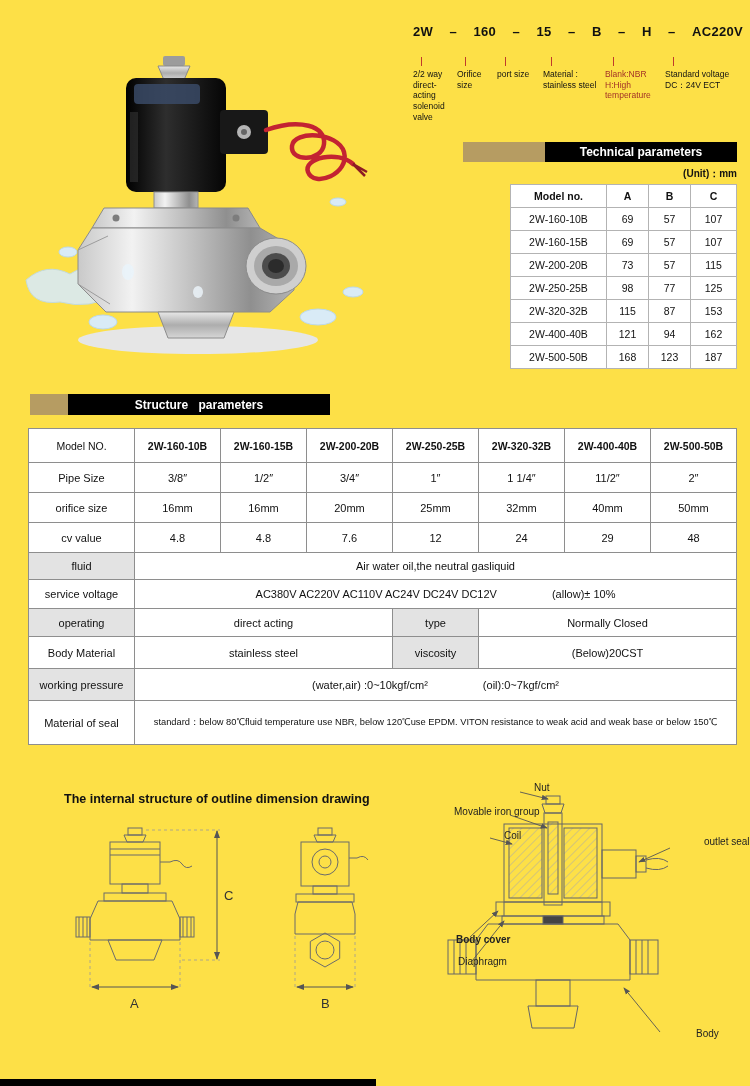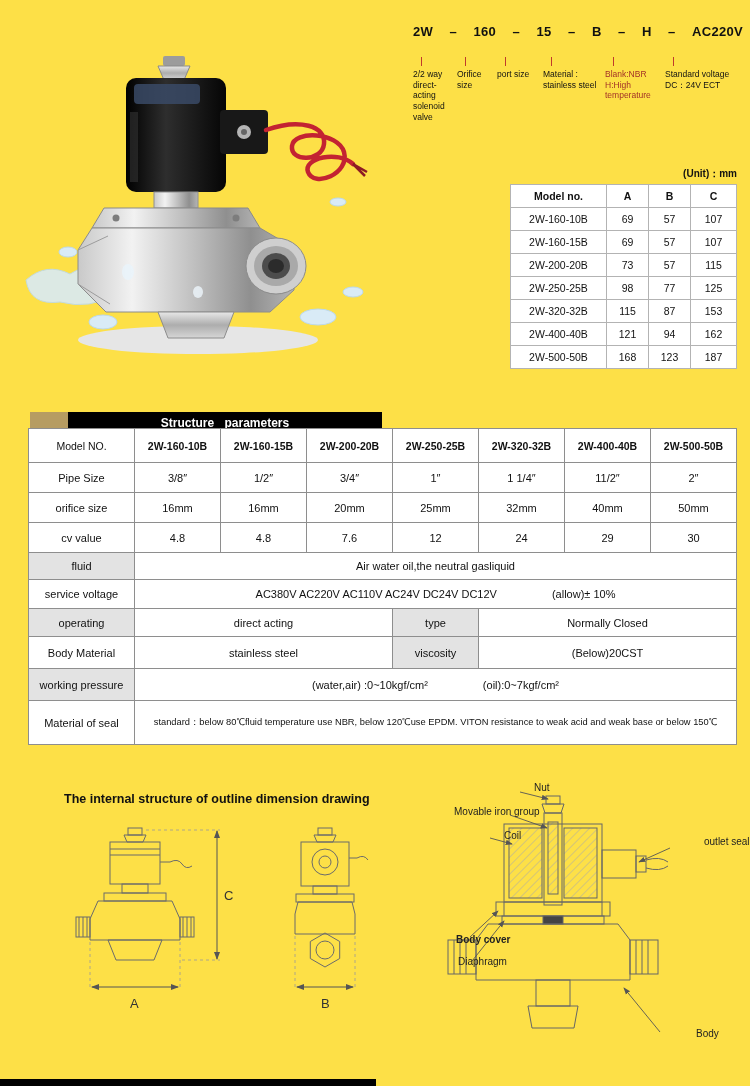--- a/index.html
+++ b/index.html
@@ -141,20 +141,24 @@
         <div class="tick"></div>
         <div>Blank:NBR H:High temperature</div>
       </div>
       <div class="desc-col" style="width:78px;">
         <div class="tick"></div>
         <div>Standard voltage DC：24V ECT</div>
       </div>
     </div>
   </div>
 
+  <div class="sec-bar abs" style="left:463px; top:142px; width:274px;">
+    <div class="gold-block" style="width:82px;"></div>
+    <div class="black-block">Technical parameters</div>
+  </div>
 
   <div class="unit-label abs" style="left:560px; top:167px; width:177px;">(Unit)：mm</div>
 
   <table class="tech-table abs" style="left:510px; top:184px; width:226px;">
     <colgroup>
         <col style="width:96px">
         <col style="width:42px">
         <col style="width:42px">
         <col style="width:46px">
       </colgroup>
@@ -203,21 +207,21 @@
       </tr>
       <tr>
         <td>2W-500-50B</td>
         <td>168</td>
         <td>123</td>
         <td>187</td>
       </tr>
     </tbody>
   </table>
 
-  <div class="sec-bar abs" style="left:30px; top:412px; width:352px; height:21px;">
+  <div class="sec-bar abs" style="left:30px; top:394px; width:300px; height:21px;">
     <div class="gold-block" style="width:38px;"></div>
     <div class="black-block wide-words">Structure parameters</div>
   </div>
 
   <table class="struct-table abs" style="left:28px; top:428px; width:708px;">
     <colgroup>
       <col style="width:106px">
         <col style="width:86px">
         <col style="width:86px">
         <col style="width:86px">
@@ -258,21 +262,21 @@
         <td>50mm</td>
       </tr>
       <tr style="height:30px;">
         <td class="lbl">cv value</td>
         <td>4.8</td>
         <td>4.8</td>
         <td>7.6</td>
         <td>12</td>
         <td>24</td>
         <td>29</td>
-        <td>30</td>
+        <td>48</td>
       </tr>
       <tr style="height:27px;">
         <td class="lbl gray">fluid</td>
         <td colspan="7">Air water oil,the neutral gasliquid</td>
       </tr>
       <tr style="height:29px;">
         <td class="lbl">service voltage</td>
         <td colspan="7">
           <div class="flex-center">
             <span>AC380V  AC220V  AC110V  AC24V  DC24V  DC12V</span>

